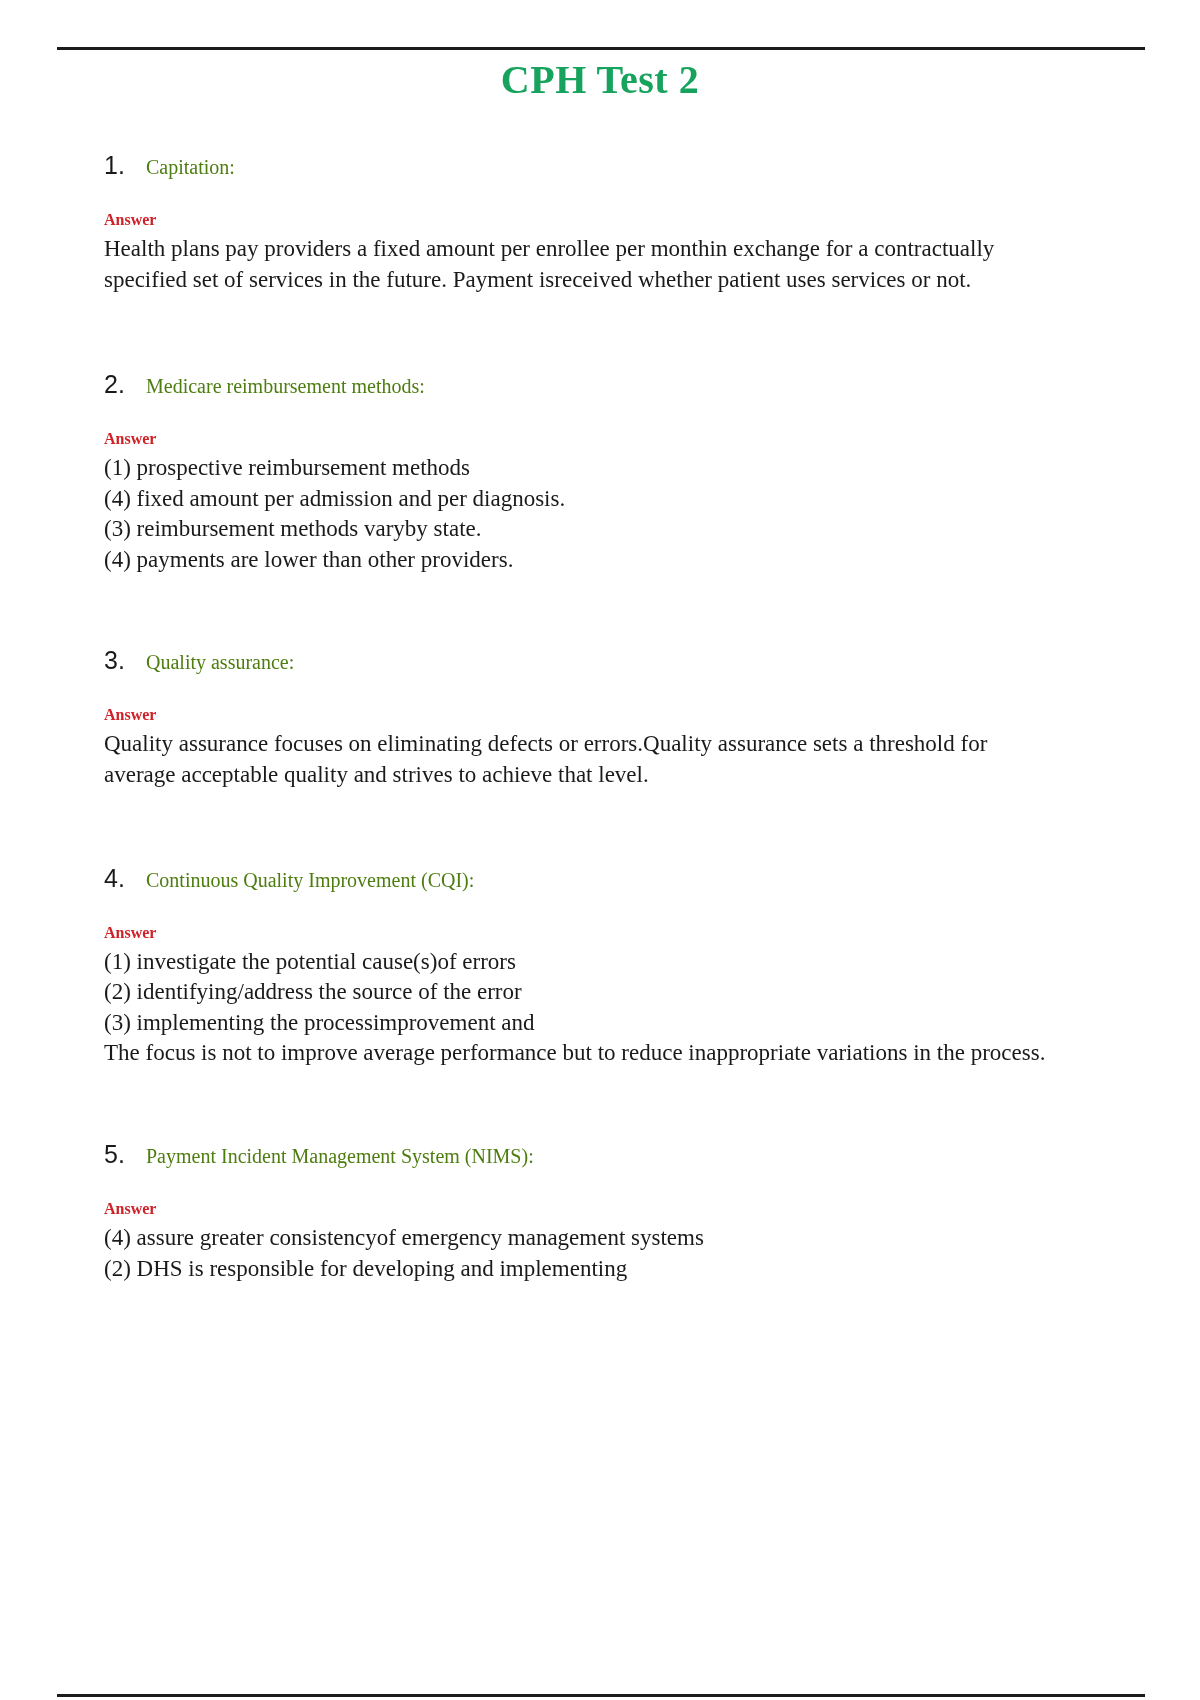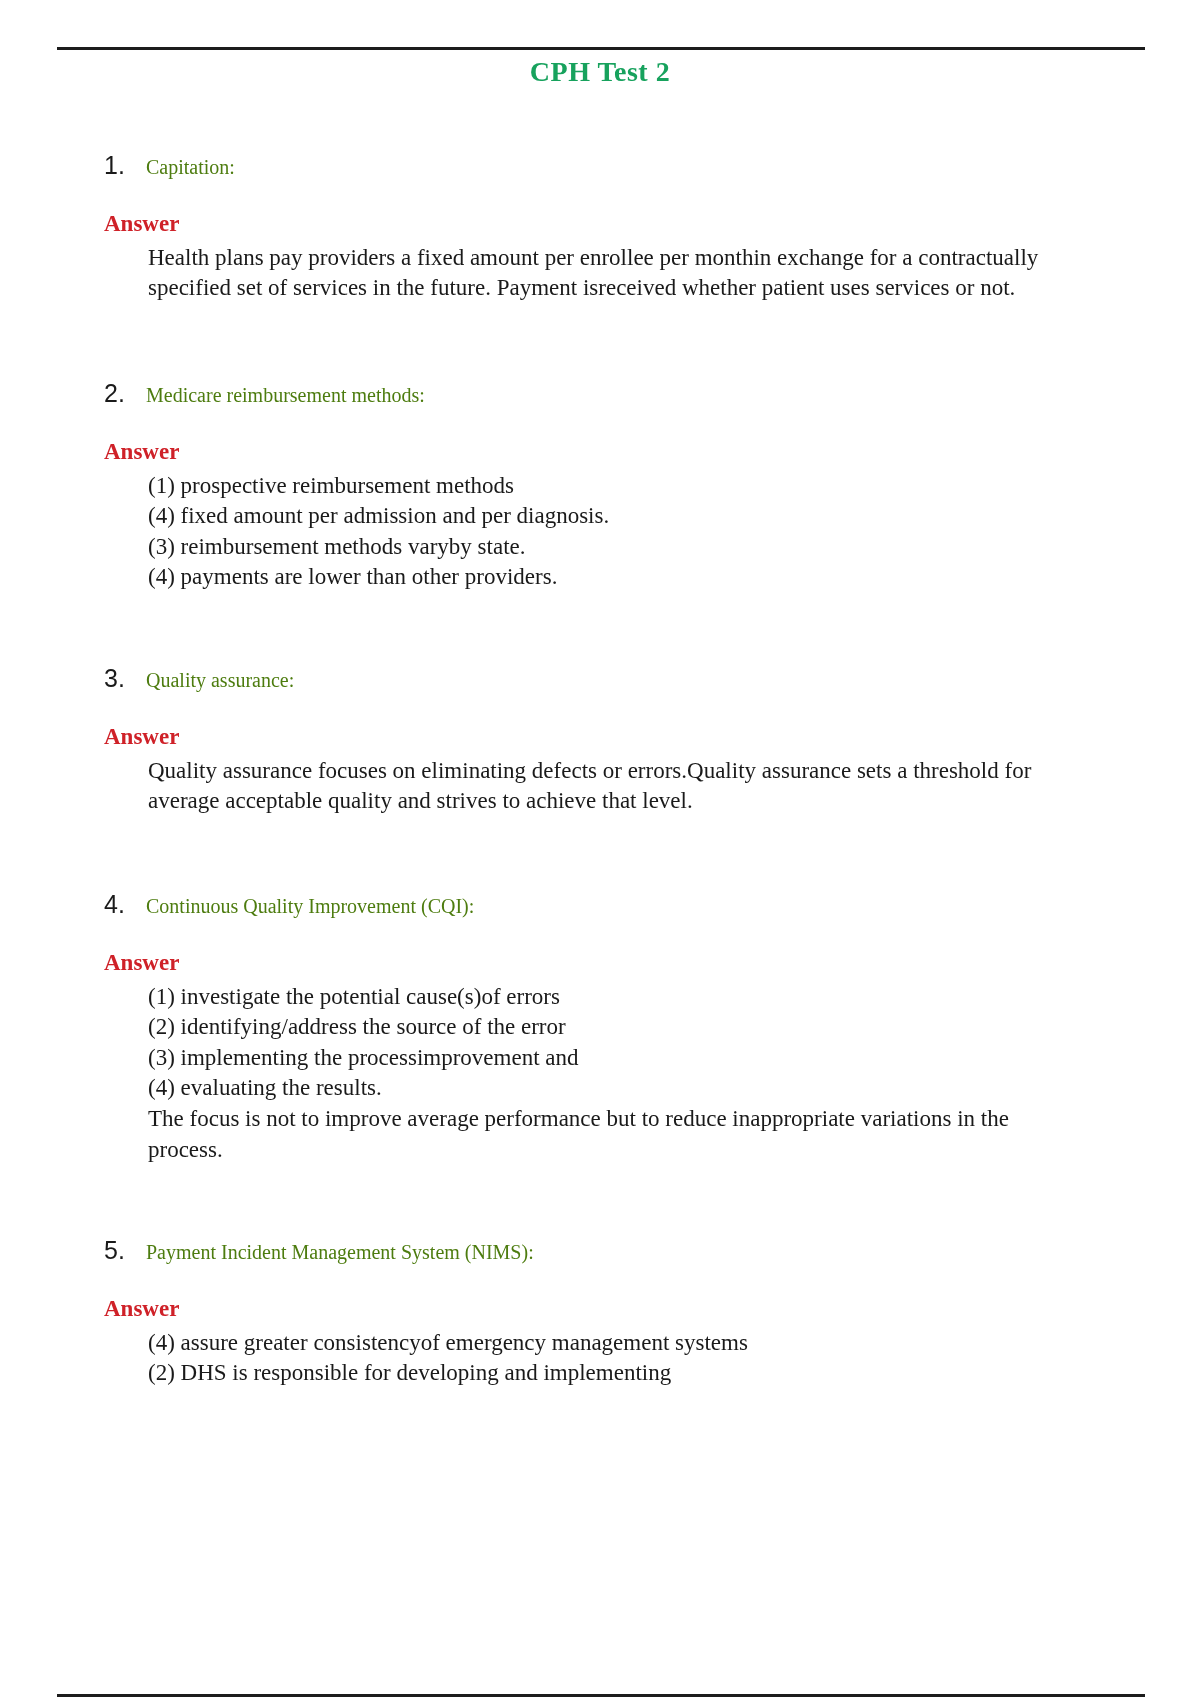--- a/index.html
+++ b/index.html
@@ -34,21 +34,21 @@
   .rule-bottom { top: 1694px; }
 
   .doc-title {
     position: absolute;
     top: 56px;
     left: 0;
     width: 1200px;
     text-align: center;
     font-family: "Liberation Serif", "DejaVu Serif", serif;
     font-weight: bold;
-    font-size: 28px;
+    font-size: 40px;
     letter-spacing: 0.5px;
     color: #17a25d;
   }
 
   .content {
     position: absolute;
     top: 150px;
     left: 104px;
     width: 960px;
   }
@@ -71,34 +71,34 @@
   }
   .q-text {
     font-family: "Liberation Serif", "DejaVu Serif", serif;
     font-size: 20px;
     color: #4d7c0f;
   }
 
   .answer-label {
     font-family: "Liberation Serif", "DejaVu Serif", serif;
     font-weight: bold;
-    font-size: 23px;
+    font-size: 16px;
     color: #cf2128;
     margin: 0 0 4px 0;
     line-height: 1.25;
   }
 
   .answer-body p {
     margin: 0;
     font-family: "Liberation Serif", "DejaVu Serif", serif;
     font-size: 23px;
     line-height: 1.33;
     color: #1a1a1a;
   }
-  .answer-body .line { white-space: normal; margin-left: 44px; }
+  .answer-body .line { white-space: normal; }
 
   .gap-1 { height: 52px; }
   .gap-2 { height: 48px; }
   .gap-3 { height: 50px; }
   .gap-4 { height: 48px; }
 </style>
 </head>
 <body>
 
 <div class="page">
@@ -151,21 +151,20 @@
     <div class="qa-block">
       <div class="q-heading">
         <span class="q-num">4.</span>
         <span class="q-text">Continuous Quality Improvement (CQI):</span>
       </div>
       <div class="answer-label">Answer</div>
       <div class="answer-body">
         <p class="line">(1) investigate the potential cause(s)of errors</p>
         <p class="line">(2) identifying/address the source of the error</p>
         <p class="line">(3) implementing the processimprovement and</p>
-        <p class="line">(4) evaluating the results.</p>
         <p class="line">The focus is not to improve average performance but to reduce inappropriate variations in the process.</p>
       </div>
     </div>
     <div class="gap-4"></div>
 
     <div class="qa-block">
       <div class="q-heading">
         <span class="q-num">5.</span>
         <span class="q-text">Payment Incident Management System (NIMS):</span>
       </div>

